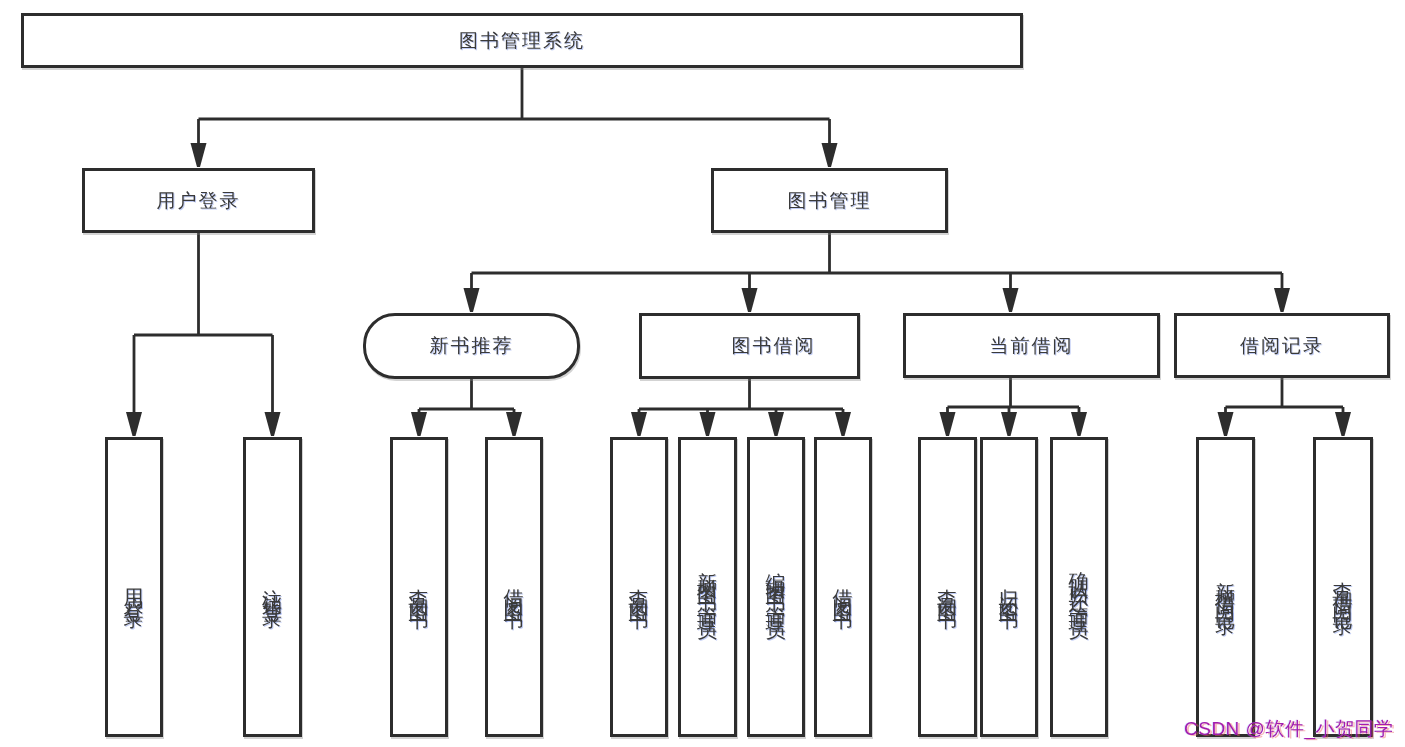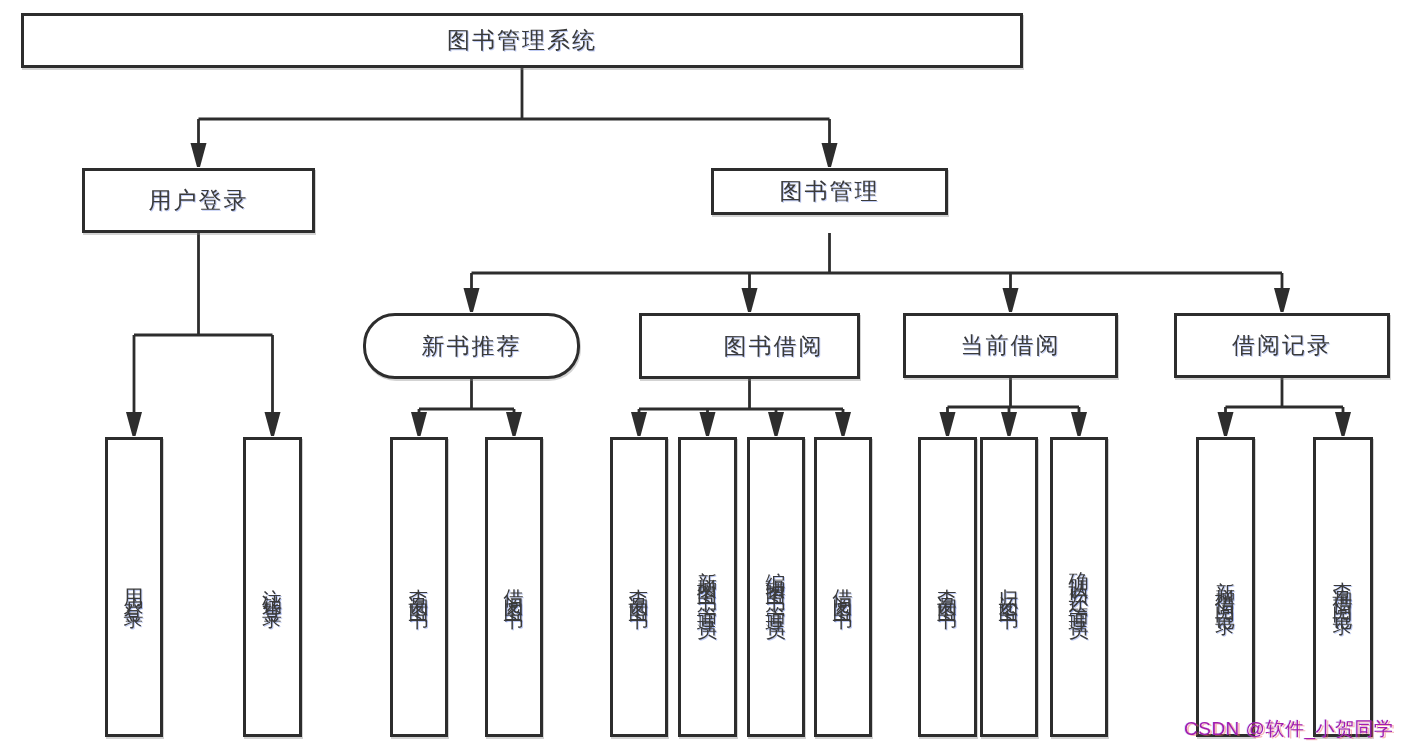--- a/index.html
+++ b/index.html
@@ -10,21 +10,21 @@
   .wires{position:absolute;left:0;top:0;width:1405px;height:747px;}
   .node{
     position:absolute;background:#fff;border:3px solid #2d2d2d;box-sizing:border-box;
     display:flex;align-items:center;justify-content:center;color:#3a3a3a;
     box-shadow:1px 2px 0 rgba(130,130,130,.35);
   }
   .node .lbl{
     text-shadow:1px 1px 0 rgba(90,120,230,.38);
     white-space:nowrap;
   }
-  .h .lbl{font-size:23px;letter-spacing:2px;}
+  .h .lbl{font-size:19px;letter-spacing:2px;}
   .v .lbl{
     writing-mode:vertical-rl;text-orientation:mixed;
     font-size:20px;letter-spacing:7px;line-height:1;
   }
   .watermark{
     position:absolute;left:1184px;top:716px;z-index:6;
     font-size:19px;letter-spacing:.5px;color:#a21caf;white-space:nowrap;
     text-shadow:2px 1px 0 rgba(235,100,100,.45), -1px 0 0 rgba(150,180,255,.35);
   }
 </style>
@@ -88,31 +88,31 @@
       <path d="M 1335 412 L 1351 412 L 1344.5 436 L 1341.5 436 Z" fill="#2d2d2d"></path>
     </svg>
 
   <div class="node h" style="left:21px;top:13px;width:1002px;height:55px;">
     <span class="lbl">图书管理系统</span>
   </div>
 
   <div class="node h" style="left:82px;top:168px;width:233px;height:65px;">
     <span class="lbl">用户登录</span>
   </div>
-  <div class="node h" style="left:711px;top:168px;width:237px;height:47px;">
+  <div class="node h" style="left:711px;top:168px;width:237px;height:65px;">
     <span class="lbl">图书管理</span>
   </div>
 
   <div class="node h" style="left:363px;top:313px;width:217px;height:66px;border-radius:32px;">
     <span class="lbl">新书推荐</span>
   </div>
   <div class="node h" style="left:639px;top:313px;width:221px;height:66px;padding-left:48px;">
     <span class="lbl">图书借阅</span>
   </div>
-  <div class="node h" style="left:903px;top:313px;width:215px;height:65px;">
+  <div class="node h" style="left:903px;top:313px;width:257px;height:65px;">
     <span class="lbl">当前借阅</span>
   </div>
   <div class="node h" style="left:1174px;top:313px;width:216px;height:65px;">
     <span class="lbl">借阅记录</span>
   </div>
 
   <div class="node v" style="left:105px;top:437px;width:58px;height:300px;">
     <span class="lbl">用户登录</span>
   </div>
   <div class="node v" style="left:243px;top:437px;width:59px;height:300px;">

